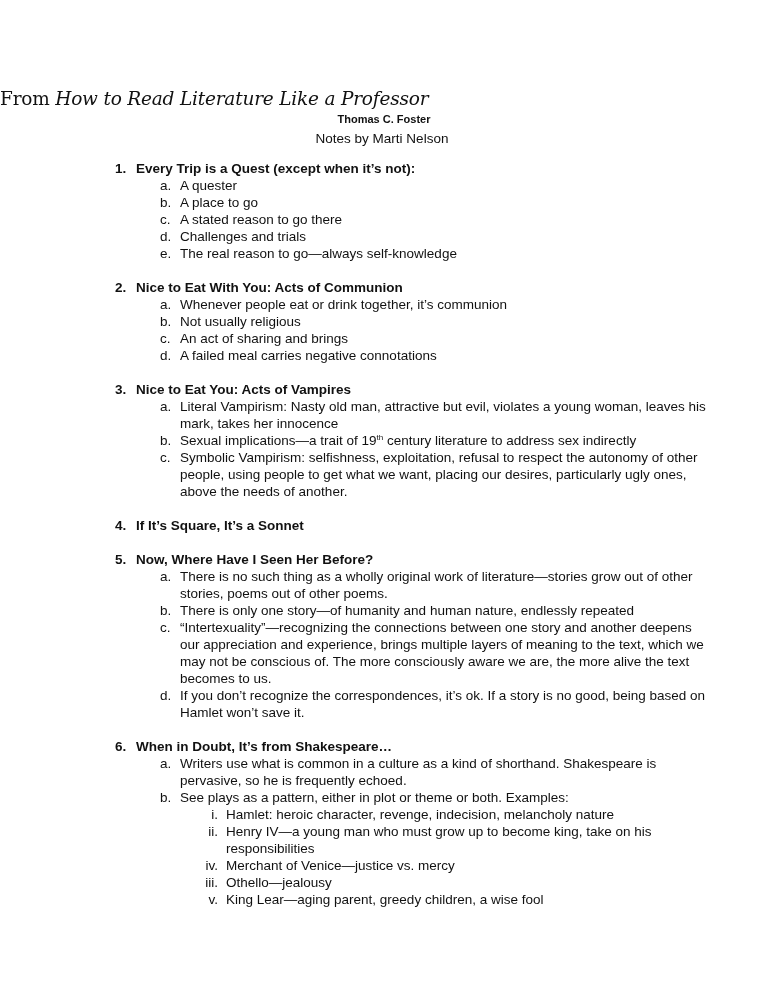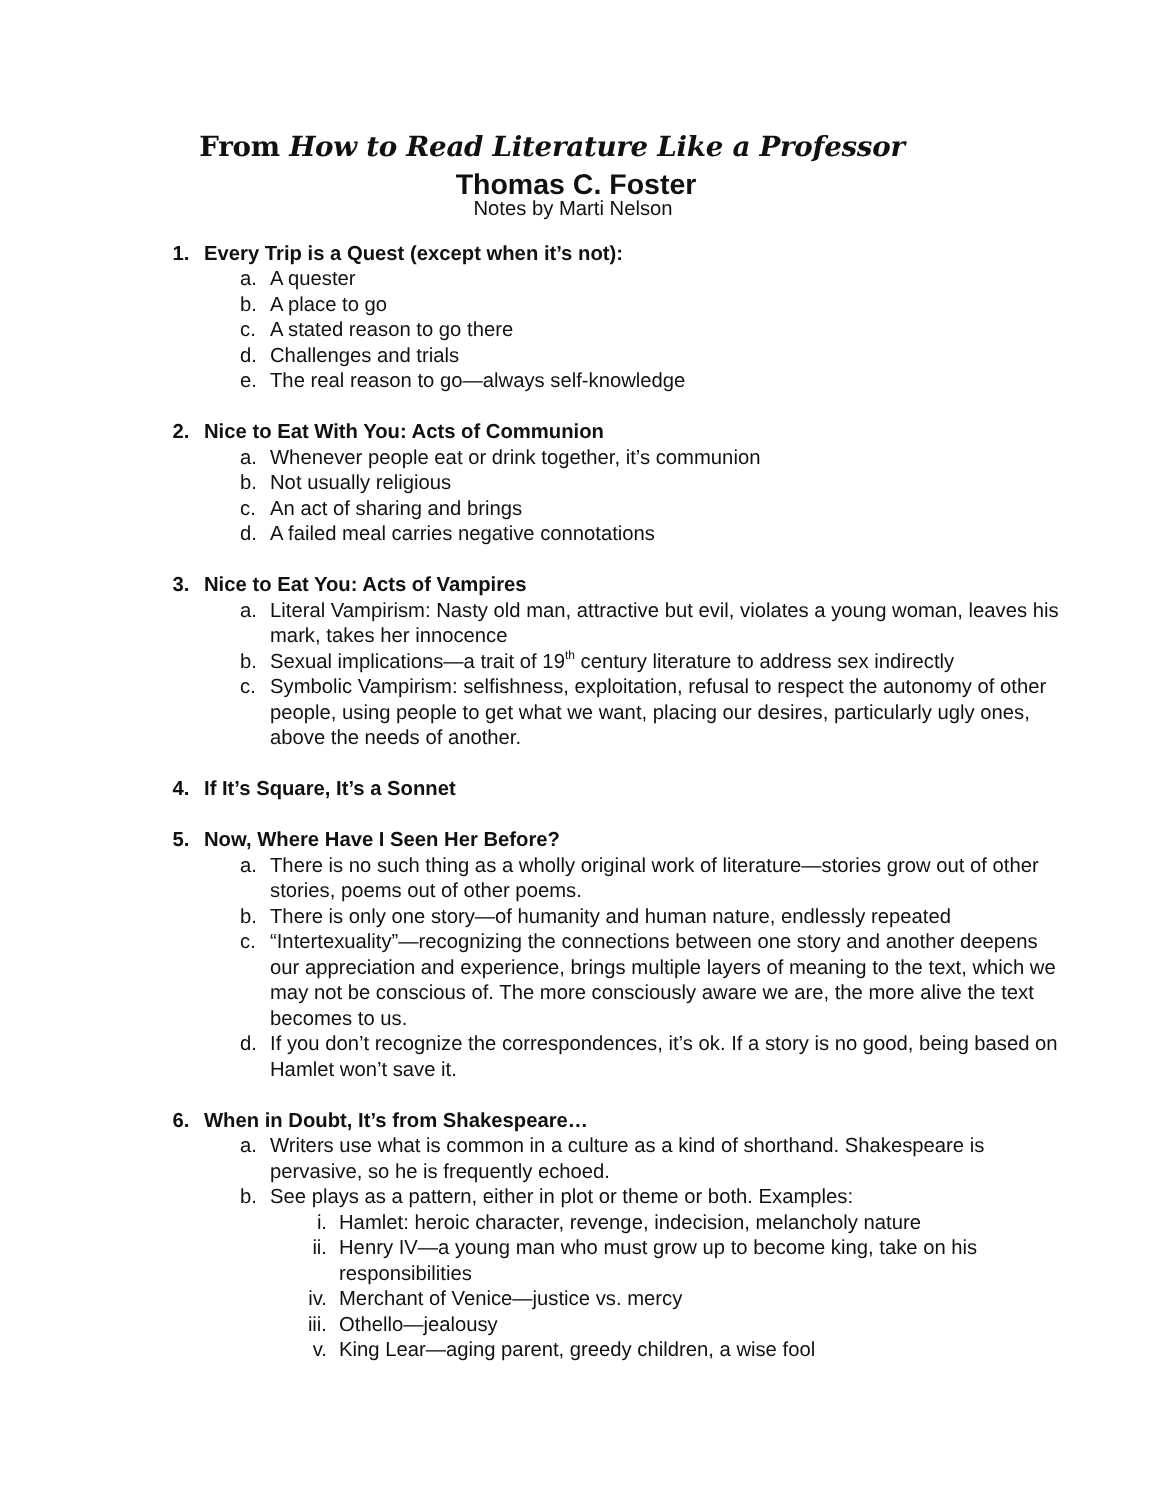--- a/index.html
+++ b/index.html
@@ -1,23 +1,23 @@
 <!DOCTYPE html>
 <html><head>
 <meta charset="utf-8">
 <style>
   html, body { margin:0; padding:0; background:#ffffff; }
   body { width:768px; height:994px; position:relative; overflow:hidden;
          font-family:"Liberation Sans", sans-serif; color:#111; }
   .page { position:absolute; left:0; top:0; width:768px; height:994px; }
-  .title { position:absolute; top:88px; left:0; width:736px; text-align:center;
-           font-family:"DejaVu Serif", serif; font-weight:bold; font-size:18.5px; letter-spacing:-0.2px; }
+  .title { position:absolute; top:88px; left:0; width:736px; 
+           font-family:"DejaVu Serif", serif; font-weight:normal; font-size:18.5px; letter-spacing:-0.2px; }
   .title i { font-style:italic; }
   .author { position:absolute; top:113px; left:0; width:768px; text-align:center;
-            font-weight:bold; font-size:19px; }
+            font-weight:bold; font-size:11px; }
   .notes { position:absolute; top:131px; left:0; width:764px; text-align:center; font-size:13.5px; }
   .content { position:absolute; top:160px; left:0; width:768px; font-size:13.5px; line-height:17px; }
   .section { position:relative; margin-bottom:17px; }
   .sec-head { position:relative; padding-left:136px; font-weight:bold; height:17px; }
   .sec-num { position:absolute; left:115px; top:0; font-weight:bold; }
   .sub { position:relative; padding-left:180px; padding-right:60px; }
   .sub-letter { position:absolute; left:160px; top:0; }
   .rom { position:relative; padding-left:226px; padding-right:60px; }
   .rom-num { position:absolute; left:190px; width:28px; text-align:right; top:0; }
   sup { font-size:8px; line-height:0; vertical-align:super; }

